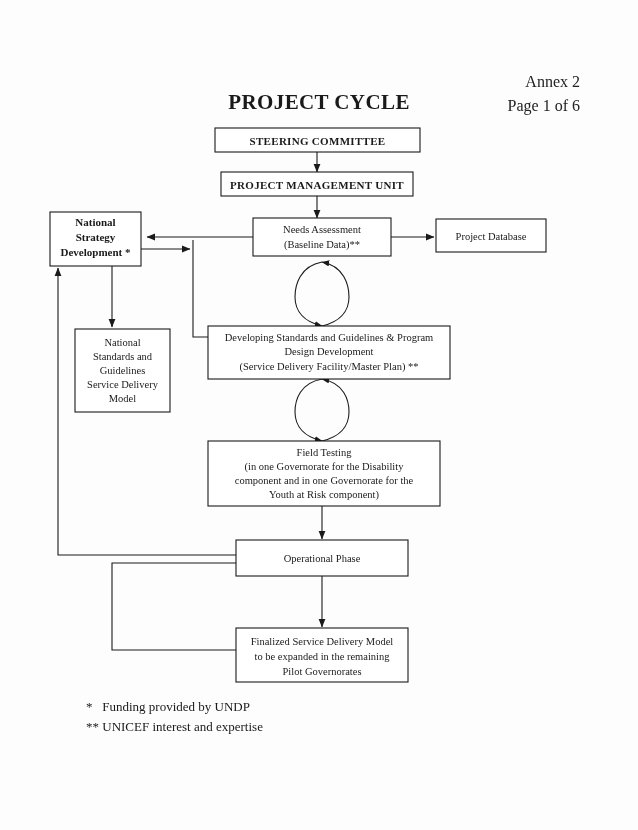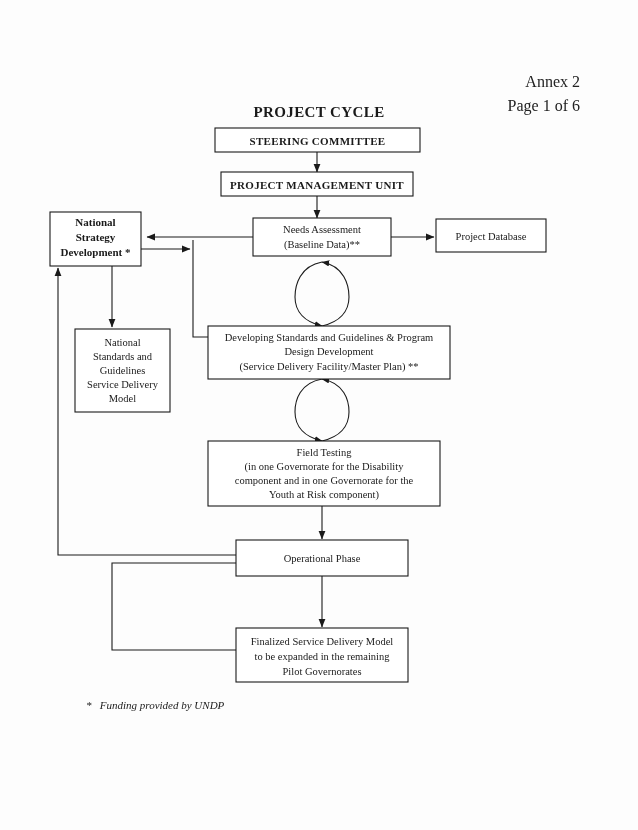--- a/index.html
+++ b/index.html
@@ -22,25 +22,25 @@
     top: 30px;
     right: 58px;
     text-align: right;
     font-size: 16px;
     line-height: 1.5;
     color: #222;
     margin-top: 40px;
   }
   #diagram-title {
     position: absolute;
-    top: 104px;
+    top: 90px;
     left: 0;
     width: 638px;
     text-align: center;
-    font-size: 15px;
+    font-size: 21px;
     font-weight: bold;
     letter-spacing: 0.4px;
   }
   svg#flow {
     position: absolute;
     top: 0;
     left: 0;
   }
   .bx {
     fill: #ffffff;
@@ -66,23 +66,22 @@
   text.t-bold { font-size: 11px; font-weight: bold; }
   text.t-caps {
     font-size: 11px;
     font-weight: bold;
     letter-spacing: 0.3px;
   }
   #footnotes {
     position: absolute;
     left: 86px;
     top: 697px;
-    font-size: 11px;
+    font-size: 13px;
     line-height: 1.55;
-    font-style: italic;
   }
   .fn-row { white-space: pre; }
 </style>
 </head>
 <body>
 
 <div id="page">
 
   <div id="header-block">
     <div>Annex 2</div>
@@ -188,15 +187,16 @@
     <g>
       <rect class="bx" x="236" y="628" width="172" height="54"></rect>
       <text class="lbl t-reg" x="322" y="645">Finalized Service Delivery Model</text>
       <text class="lbl t-reg" x="322" y="660">to be expanded in the remaining</text>
       <text class="lbl t-reg" x="322" y="675">Pilot Governorates</text>
     </g>
   </svg>
 
   <div id="footnotes">
     <div class="fn-row">*   Funding provided by UNDP</div>
+    <div class="fn-row">** UNICEF interest and expertise</div>
   </div>
 
 </div>
 
 </body></html>

